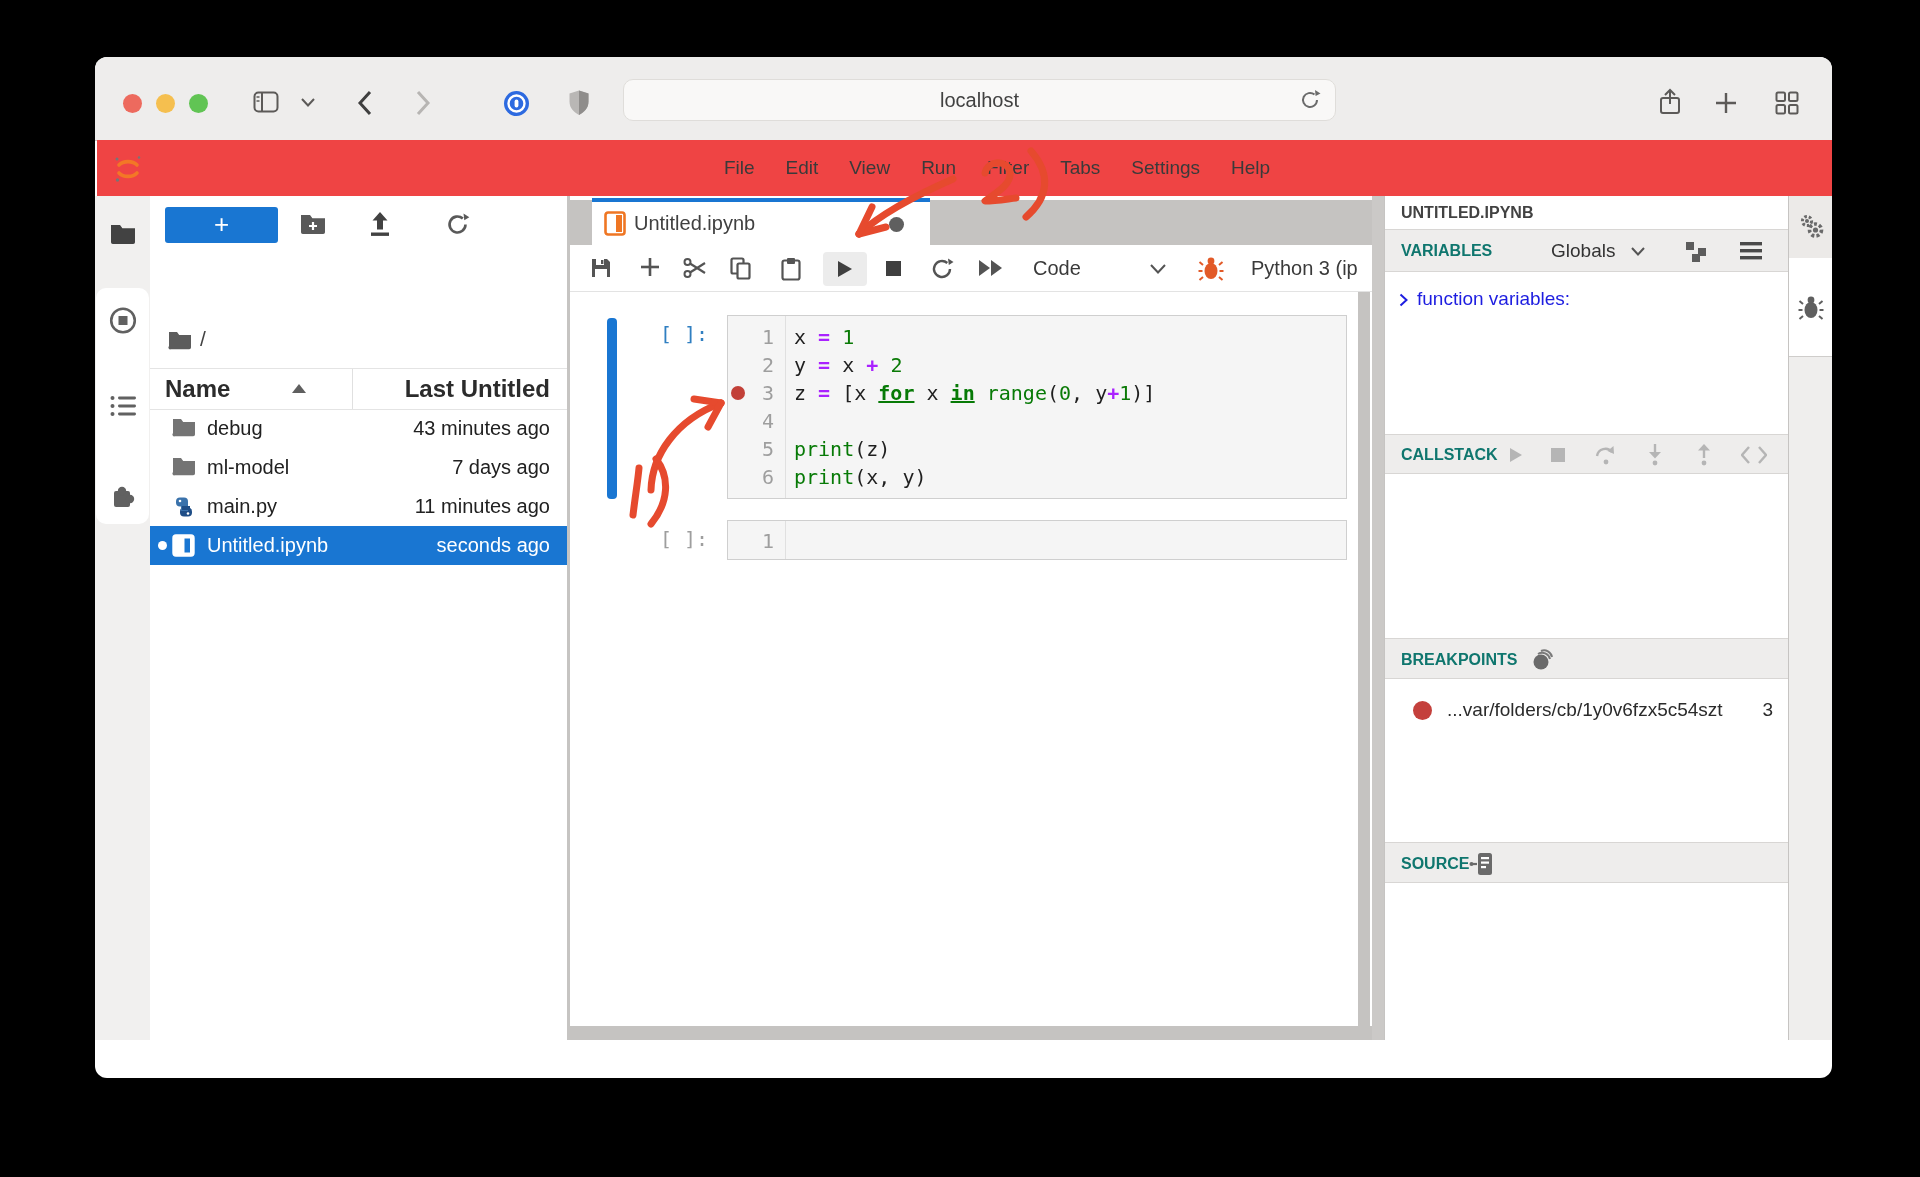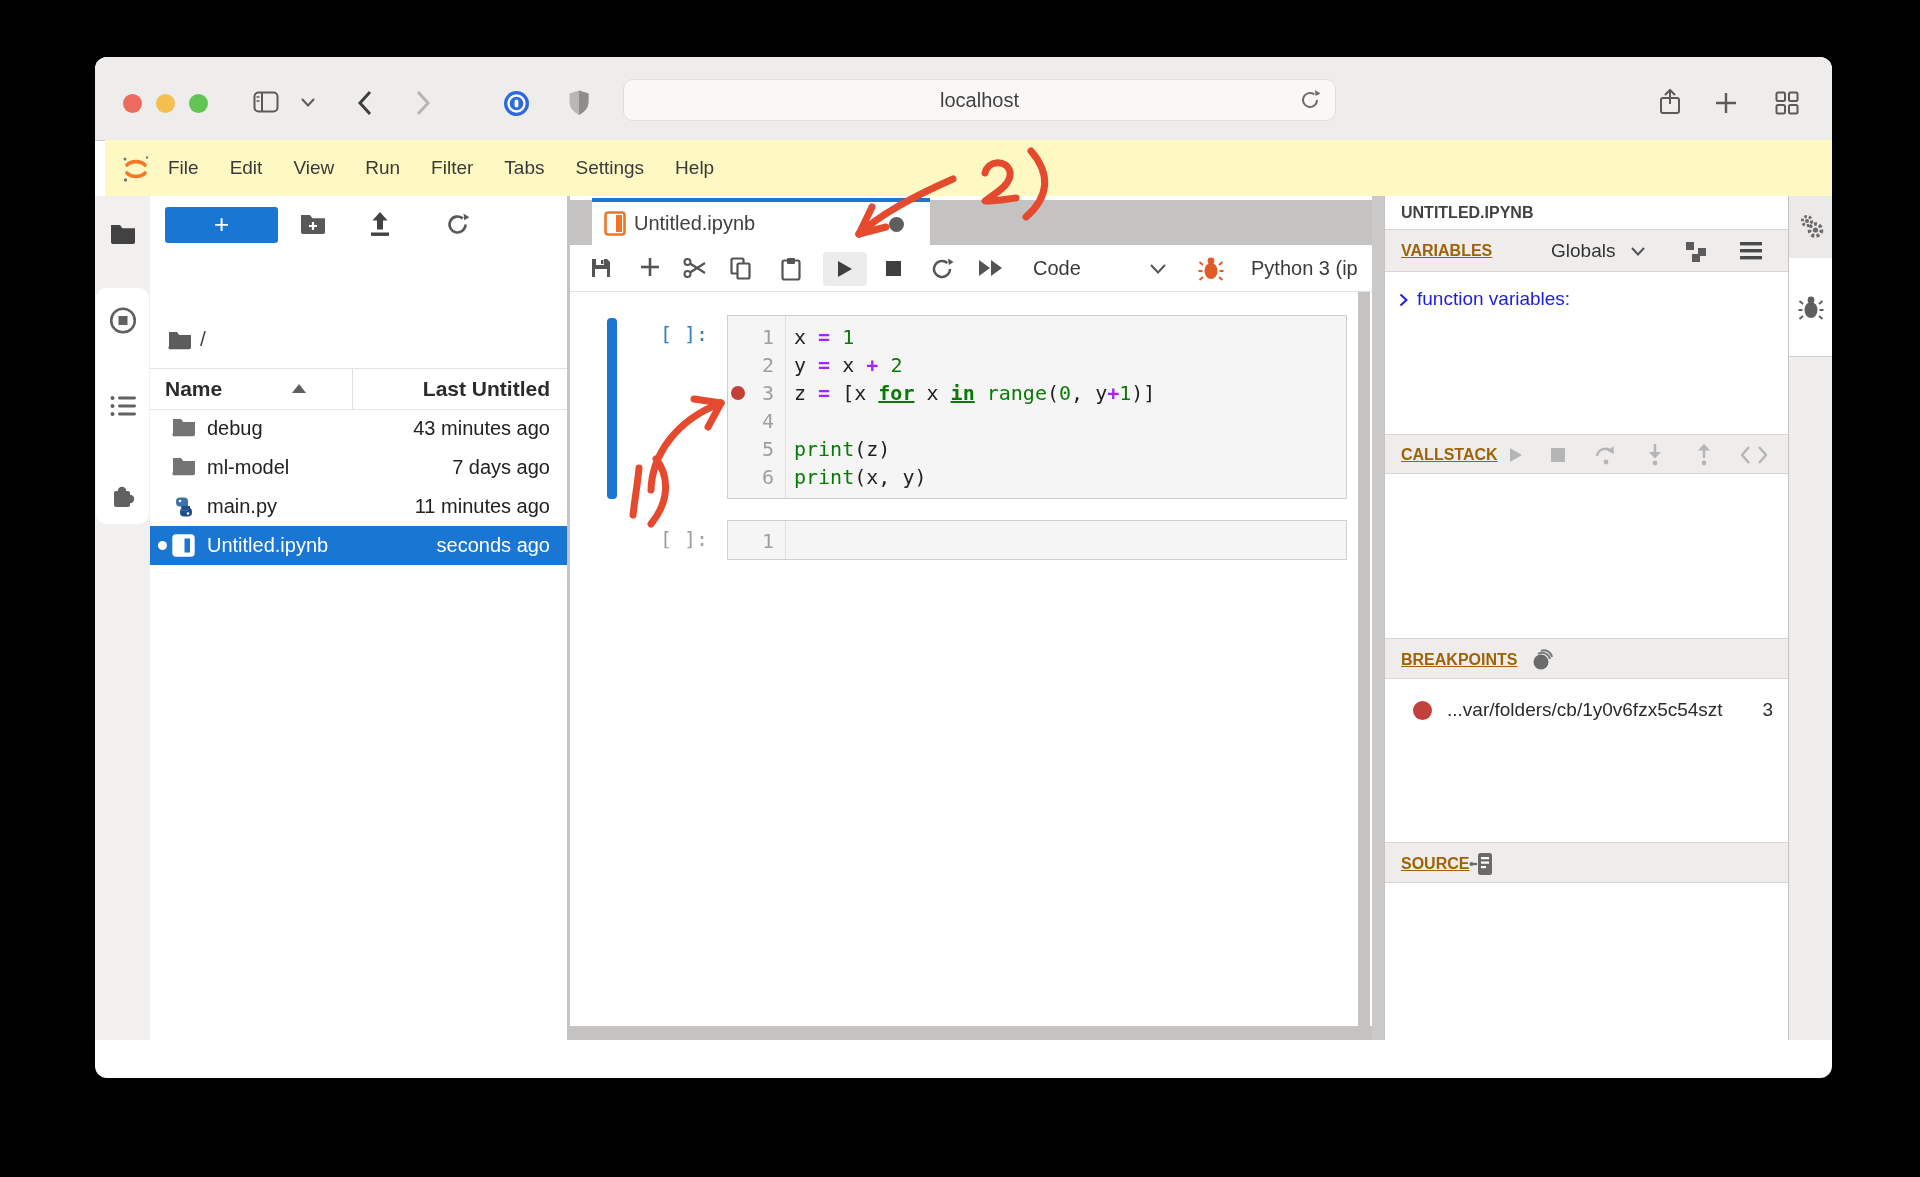--- a/index.html
+++ b/index.html
@@ -5,34 +5,34 @@
   html,body{margin:0;padding:0;background:#000;width:1920px;height:1177px;font-family:"Liberation Sans",sans-serif;-webkit-font-smoothing:antialiased;}
   .abs{position:absolute;}
   #window{position:absolute;left:95px;top:57px;width:1737px;height:1021px;background:#fff;border-radius:12px;overflow:hidden;}
   
   #chrome{position:absolute;left:0;top:0;width:100%;height:83px;background:#eeedec;border-bottom:1px solid #c9c7c5;}
   .tl{position:absolute;top:37px;width:19px;height:19px;border-radius:50%;}
   .cicon{color:#5c5a58;}
   #urlbar{position:absolute;left:528px;top:22px;width:711px;height:40px;background:#f9f8f7;border:1px solid #dfddda;border-radius:10px;}
   #urlbar .url{display:block;text-align:center;line-height:40px;font-size:20px;color:#414141;}
   
-  #menubar{position:absolute;left:10px;top:83px;width:100%;height:56px;background:#fef9c3;display:flex;align-items:center;}
+  #menubar{position:absolute;left:2px;top:83px;width:100%;height:56px;background:#ef4444;display:flex;align-items:center;justify-content:center;}
   #menu-items{display:flex;gap:31px;margin-left:63px;}
   #menu-items span{font-size:19px;color:#3a3a3a;}
   #main{position:absolute;left:0;top:139px;width:1737px;height:844px;background:#fff;}
   #activitybar{position:absolute;left:0;top:0;width:55px;height:844px;background:#f1f0ef;}
   #act-white{position:absolute;left:1px;top:92px;width:53px;height:236px;background:#fff;border-radius:10px;}
   .actic{position:absolute;left:50%;transform:translateX(-50%);}
   #filepanel{position:absolute;left:55px;top:0;width:417px;height:844px;background:#fff;}
   #vsplit1{position:absolute;left:472px;top:0;width:3px;height:844px;background:#c6c4c2;}
   #newbtn{position:absolute;left:15px;top:11px;width:113px;height:36px;background:#1976d2;border-radius:3px;color:#fff;text-align:center;line-height:34px;font-size:26px;}
   #filter{position:absolute;left:13px;top:66px;width:377px;height:42px;border:1px solid #bdbdbd;border-radius:2px;background:#fff;}
   #filter input{border:0;outline:none;background:transparent;width:330px;height:38px;margin-left:13px;font-size:20px;color:#3a3a3a;font-family:"Liberation Sans",sans-serif;}
   #filter input::placeholder{color:#9c9c9c;}
-  #fb-header{position:absolute;left:0;top:172px;width:417px;height:40px;border-top:1px solid #e4e4e4;border-bottom:1px solid #e4e4e4;font-size:21px;font-weight:bold;color:#2b2b2b;}
+  #fb-header{position:absolute;left:0;top:172px;width:417px;height:40px;border-top:1px solid #e4e4e4;border-bottom:1px solid #e4e4e4;font-size:24px;font-weight:bold;color:#2b2b2b;}
   #fb-rows{position:absolute;left:0;top:213px;width:417px;}
   .frow{position:relative;height:39px;font-size:20px;color:#212121;}
   .frow .fdot{position:absolute;left:8px;top:15px;width:9px;height:9px;border-radius:50%;}
   .frow .fic{position:absolute;left:22px;top:8px;}
   .frow .fname{position:absolute;left:57px;line-height:39px;}
   .frow .fdate{position:absolute;right:17px;line-height:39px;}
   .frow.sel{background:#1976d2;color:#fff;}
   .frow.sel .fdot{background:#fff;}
   
   #center{position:absolute;left:475px;top:0;width:802px;height:844px;background:#fff;}
@@ -51,21 +51,21 @@
   .gutter{position:absolute;left:0;top:0;bottom:0;width:57px;border-right:1px solid #e0e0e0;}
   .gl{position:relative;height:28px;line-height:28px;text-align:right;padding-right:11px;color:#9e9e9e;}
   .gl .bp{position:absolute;left:3px;top:7px;width:14px;height:14px;border-radius:50%;background:#c24038;}
   .codecol{position:absolute;left:66px;top:0;}
   .cl{height:28px;line-height:28px;white-space:pre;}
   .prompt{position:absolute;font-family:"DejaVu Sans Mono",monospace;font-size:20px;}
   .tv,.tp{color:#1f1f1f;} .to{color:#aa22ff;font-weight:bold;} .tn{color:#0a7a06;} .tk{color:#077a06;font-weight:bold;text-decoration:underline;} .tb{color:#077a06;}
   
   #rightpanel{position:absolute;left:1289px;top:0;width:404px;height:844px;background:#fff;border-left:1px solid #c6c4c2;box-sizing:border-box;}
   .sechead{position:absolute;left:0;width:404px;background:#eeedec;border-top:1px solid #d8d6d4;border-bottom:1px solid #d8d6d4;box-sizing:border-box;}
-  .sechead .hl{font-size:16px;font-weight:bold;color:#a16207;text-decoration:underline;}
+  .sechead .hl{font-size:16px;font-weight:bold;color:#0f766e;}
   #rp-title{position:absolute;left:16px;top:0;height:33px;line-height:33px;font-size:16px;font-weight:bold;color:#424242;}
   .bluelink{color:#1d1de0;font-size:19px;}
   #rightstrip{position:absolute;left:1693px;top:0;width:44px;height:844px;background:#efeeed;border-left:1px solid #c6c4c2;box-sizing:border-box;}
   #strip-tab1{position:absolute;left:0;top:0;width:44px;height:62px;background:#eceae8;border-bottom:1px solid #cfcdcb;}
   #strip-tab2{position:absolute;left:0;top:62px;width:44px;height:98px;background:#fff;border-bottom:1px solid #cfcdcb;}
   #annotations{position:absolute;left:0;top:0;width:1920px;height:1177px;pointer-events:none;z-index:50;}
 </style>
 </head>
 <body>
 

